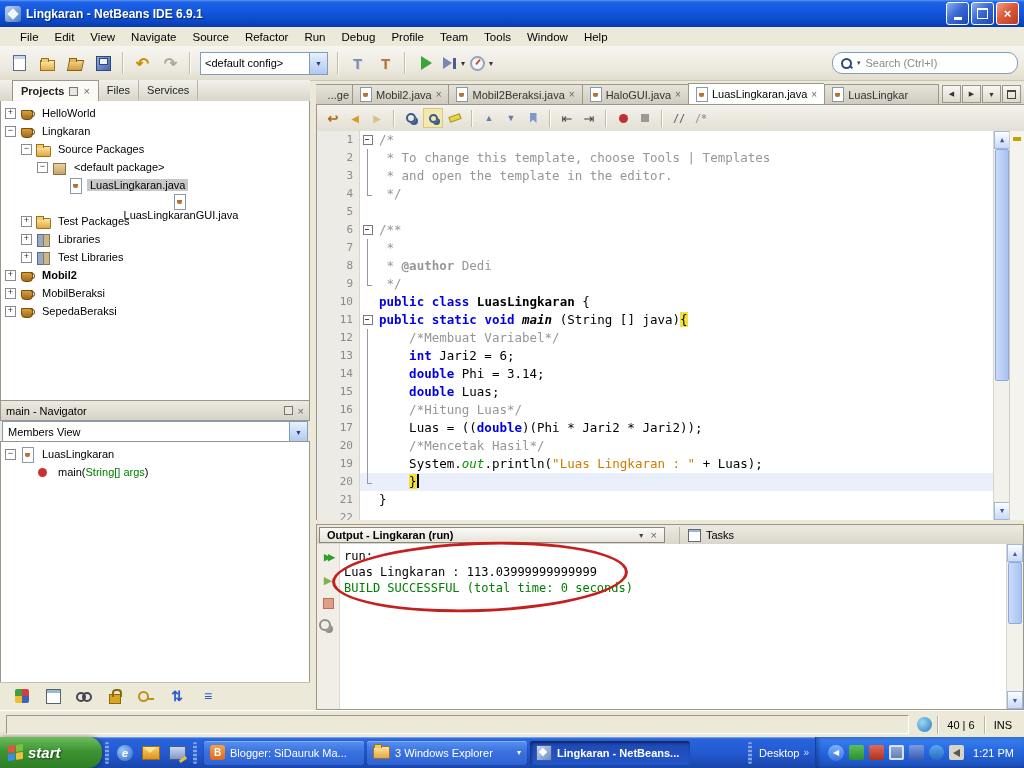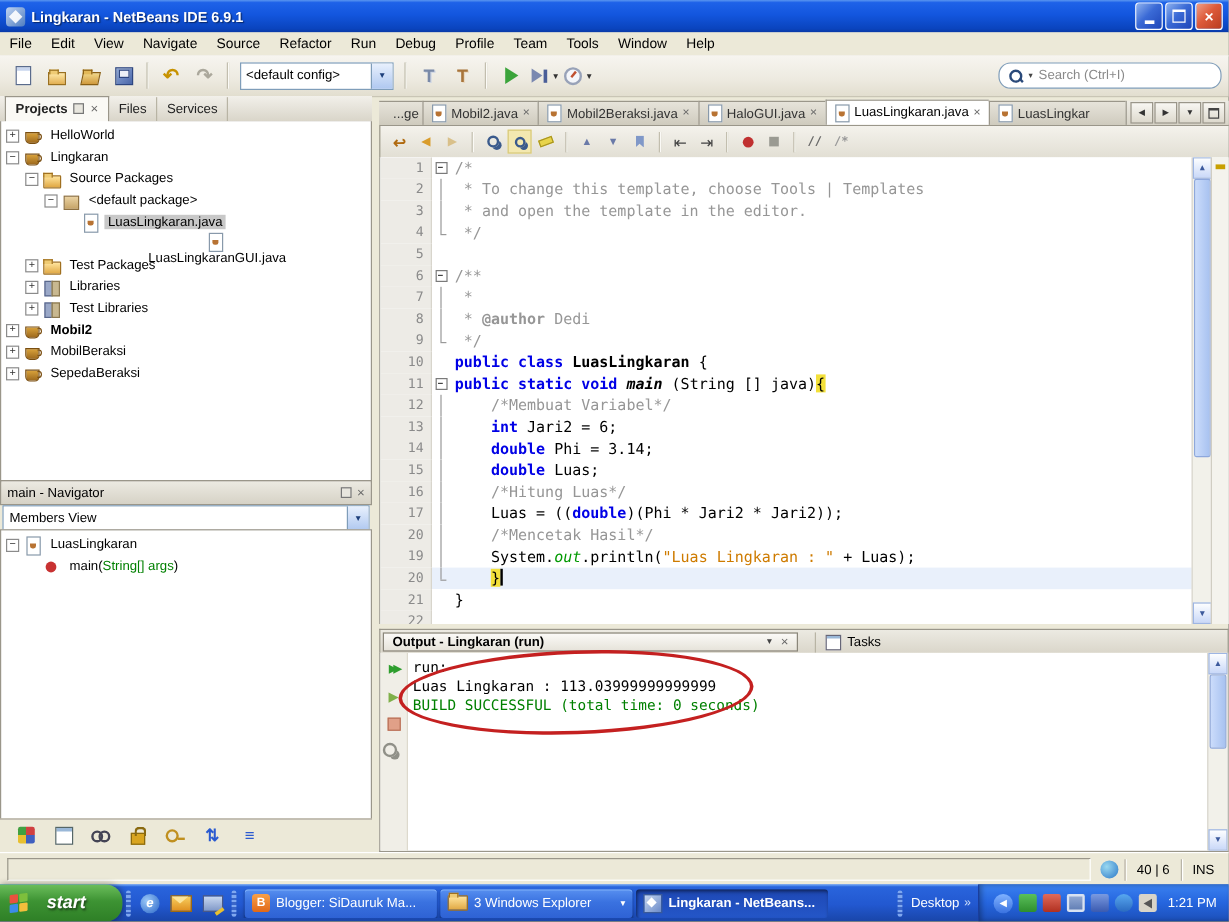--- a/index.html
+++ b/index.html
@@ -12,21 +12,21 @@
   .nblogo{width:16px;height:16px;border-radius:3px;background:linear-gradient(135deg,#BFD4F2,#4E7CC0);margin-right:5px;position:relative;flex:none;}
   .nblogo::before{content:"";position:absolute;left:4px;top:4px;width:8px;height:8px;background:#fff;transform:rotate(45deg);opacity:.9;}
   .wtitle{font-size:12px;font-weight:bold;text-shadow:1px 1px 1px rgba(0,0,0,.5);flex:1;white-space:nowrap;}
   .wbtn{width:21px;height:21px;border:1px solid #fff;border-radius:3px;margin-left:2px;display:flex;align-items:center;justify-content:center;flex:none;color:#fff;}
   .wbtn.minmax{background:linear-gradient(135deg,#8FB2EE 0%,#3A6AD6 45%,#1E45B8 100%);}
   .wbtn.close{background:linear-gradient(135deg,#F0A088 0%,#DD5A3A 45%,#B83C20 100%);font-size:13px;font-weight:bold;}
   .gl-min{width:8px;height:3px;background:#fff;margin-top:10px;}
   .gl-max{width:9px;height:8px;border:1px solid #fff;border-top-width:2px;}
 
   
-  .menubar{position:absolute;top:27px;left:0;right:0;height:19px;background:#ECE9D8;display:flex;align-items:center;padding-left:0;border-bottom:1px solid #DCD8CC;}
+  .menubar{position:absolute;top:27px;left:0;right:0;height:19px;background:#ECE9D8;display:flex;align-items:center;padding-left:12px;border-bottom:1px solid #DCD8CC;}
   .menu-item{padding:2px 8px;font-size:11.5px;}
   .toolbar{position:absolute;top:46px;left:0;right:0;height:34px;display:flex;align-items:center;padding:0 6px;
     background:linear-gradient(180deg,#F7F5F0 0%,#EDEAE0 60%,#E2DECF 100%);border-bottom:1px solid #C9C5B5;}
   .tgroup{display:flex;align-items:center;gap:1px;}
   .tsep{width:1px;height:22px;background:#C2BEAE;border-right:1px solid #FBFAF6;margin:0 5px;}
   .tbtn{width:25px;height:25px;display:flex;align-items:center;justify-content:center;border:1px solid transparent;border-radius:2px;}
   .ti{width:20px;height:20px;display:flex;align-items:center;justify-content:center;position:relative;}
   .ti-new-file::before{content:"";width:11px;height:14px;background:#fff;border:1px solid #5A6B8C;box-shadow:inset 0 3px 0 #C9D6EE;}
   .ti-new-project::before{content:"";width:13px;height:9px;background:linear-gradient(#FFE9A8,#E2AF52);border:1px solid #9A7020;margin-top:4px;}
   .ti-new-project::after{content:"";position:absolute;top:5px;left:3px;width:6px;height:3px;background:#EFCB74;border:1px solid #9A7020;border-bottom:none;}
@@ -49,22 +49,22 @@
   .combo .cbtn{width:17px;height:100%;background:linear-gradient(#E8F0FD,#AFC8F0);border-left:1px solid #7F9DB9;display:flex;align-items:center;justify-content:center;font-size:7px;color:#1C3E7A;}
   .tspacer{flex:1;}
   .searchbox{width:168px;height:20px;border:1px solid #7F9DB9;border-radius:10px;background:#fff;display:flex;align-items:center;padding:0 8px;gap:5px;}
   .mag{width:7px;height:7px;border:2px solid #2A4A7A;border-radius:50%;position:relative;flex:none;}
   .mag::after{content:"";position:absolute;left:6px;top:6px;width:4px;height:2px;background:#2A4A7A;transform:rotate(45deg);}
   .searchbox .sdd{font-size:7px;color:#444;}
   .searchbox .stext{color:#8A8A8A;font-size:11px;white-space:nowrap;}
 
   
   .left{position:absolute;top:80px;left:0;width:310px;height:630px;background:#ECE9D8;}
-  .lefttabs{position:absolute;top:0;left:0;right:0;height:21px;display:flex;align-items:center;
-    background:linear-gradient(#F2F0EA,#D9D5C9);border-bottom:1px solid #9A968A;padding-left:4px;}
+  .lefttabs{position:absolute;top:0;left:0;right:0;height:21px;display:flex;align-items:flex-start;
+    background:linear-gradient(#F2F0EA,#D9D5C9);border-bottom:1px solid #9A968A;padding-left:12px;}
   .ltab{height:20px;display:flex;align-items:center;gap:5px;padding:0 8px;border-right:1px solid #B8B4A4;color:#222;}
   .ltab.active{background:#FAF9F5;font-weight:bold;border:1px solid #9A968A;border-bottom:1px solid #FAF9F5;}
   .minbtn{width:7px;height:7px;border:1px solid #777;background:#E8E6DE;}
   .xbtn{color:#666;font-size:11px;font-weight:normal;}
   .panelbox{position:absolute;left:0;right:0;background:#fff;border:1px solid #9A968A;border-top:none;overflow:hidden;padding-top:3px;}
   #pbox{top:21px;height:297px;}
   #navbox{top:361px;height:237px;border-top:1px solid #9A968A;}
   .trow{height:18px;display:flex;align-items:center;white-space:nowrap;}
   .exp{width:9px;height:9px;border:1px solid #8B8B8B;background:#fff;font-size:9px;line-height:7px;text-align:center;color:#333;margin-right:4px;flex:none;}
   .expspace{width:15px;flex:none;}
@@ -201,21 +201,21 @@
 
   
   .statusbar{position:absolute;left:0;right:0;top:710px;height:27px;background:#ECE9D8;border-top:1px solid #FFF;display:flex;align-items:center;padding:0 3px;}
   .smsg{flex:1;height:17px;border:1px solid;border-color:#9A968A #FFF #FFF #9A968A;margin:0 3px;}
   .sico{width:15px;height:15px;border-radius:50%;background:radial-gradient(circle at 35% 35%,#9AD8F0,#2A78C8);margin:0 5px;flex:none;}
   .scell{height:18px;display:flex;align-items:center;padding:0 9px;border-left:1px solid #B8B4A8;box-shadow:inset 1px 0 0 #FFF;}
 
   
   .taskbarxp{position:absolute;left:0;right:0;top:737px;height:31px;display:flex;align-items:center;
     background:linear-gradient(180deg,#4A88E8 0%,#2964DC 8%,#2258D0 55%,#1945A8 100%);box-shadow:inset 0 1px 0 #6A9EF5;}
-  .startbtn{height:31px;width:94px;border-radius:0 14px 14px 0;flex:none;display:flex;align-items:center;gap:16px;padding-left:8px;
+  .startbtn{height:31px;width:94px;border-radius:0 14px 14px 0;flex:none;display:flex;align-items:center;gap:5px;padding-left:8px;
     background:linear-gradient(180deg,#6CBE5C 0%,#3D9333 45%,#2E7F26 100%);color:#fff;font-weight:bold;font-style:italic;font-size:15px;
     box-shadow:1px 0 5px rgba(0,0,0,.45);text-shadow:1px 1px 2px rgba(0,0,0,.55);}
   .flag{display:grid;grid-template-columns:7px 7px;grid-template-rows:7px 7px;gap:1px;transform:skewY(-8deg);flex:none;}
   .flag span{display:block;border-radius:1px;}
   .f-r{background:#E8523E;} .f-g{background:#7DBF3C;} .f-b{background:#3C8CE8;} .f-y{background:#F2BE3C;}
   .qlhandle{width:4px;height:22px;margin:0 3px;background:repeating-linear-gradient(180deg,#7FA8F0 0 2px,#3A66C8 2px 4px);border-radius:2px;flex:none;}
   .qlaunch{display:flex;align-items:center;gap:4px;flex:none;padding:0 2px;}
   .qlbtn{width:22px;height:22px;display:flex;align-items:center;justify-content:center;}
   .qi-browser-icon{width:16px;height:16px;border-radius:50%;background:radial-gradient(circle at 35% 35%,#9AC8F8,#2A66C8);color:#fff;font-style:italic;font-weight:bold;font-size:11px;display:flex;align-items:center;justify-content:center;}
   .qi-browser-icon::before{content:"e";}

